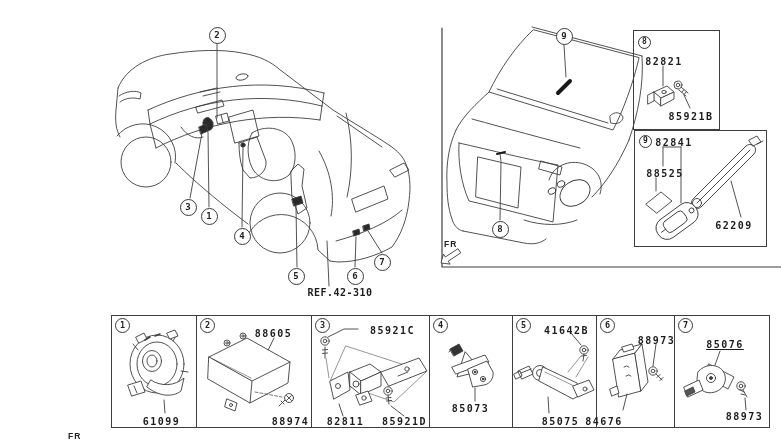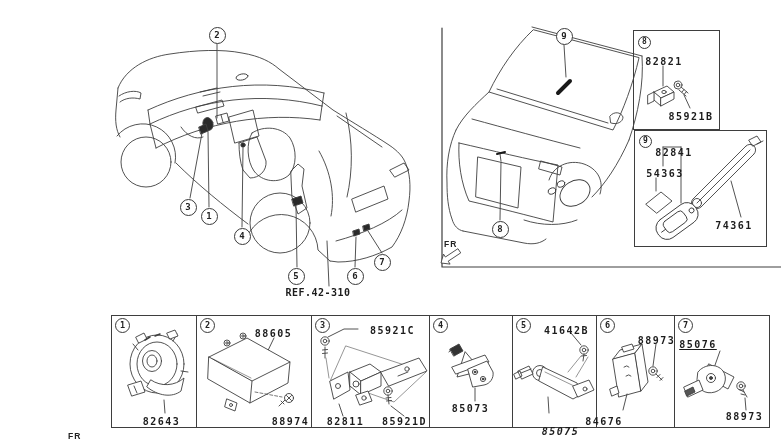--- a/index.html
+++ b/index.html
@@ -290,38 +290,38 @@
   </svg>
 
 
   <div class="callout co-lg" style="left:208.5px;top:26.5px;">2</div>
   <div class="callout co-lg" style="left:179.5px;top:198.5px;">3</div>
   <div class="callout co-lg" style="left:200.5px;top:207.5px;">1</div>
   <div class="callout co-lg" style="left:233.5px;top:227.5px;">4</div>
   <div class="callout co-lg" style="left:287.5px;top:267.5px;">5</div>
   <div class="callout co-lg" style="left:346.5px;top:267.5px;">6</div>
   <div class="callout co-lg" style="left:373.5px;top:253.5px;">7</div>
-  <div class="ref-label" style="left:318px;top:287px;">REF.42-310</div>
+  <div class="ref-label" style="left:340px;top:287px;">REF.42-310</div>
   <div class="fr-label" style="left:68px;top:431px;">FR</div>
 
   <div class="callout co-lg" style="left:555.5px;top:27.5px;">9</div>
   <div class="callout co-lg" style="left:491.5px;top:220.5px;">8</div>
   <div class="fr-label" style="left:444px;top:239px;">FR</div>
 
   <div class="frame" style="left:633px;top:30px;width:87px;height:100px;">
     <div class="callout co-sm" style="left:4px;top:5px;">8</div>
     <span class="plabel boxlbl" style="left:30px;top:25px;">82821</span>
     <span class="plabel boxlbl" style="left:57px;top:80px;text-align:right;">85921B</span>
   </div>
 
   <div class="frame" style="left:634px;top:130px;width:133px;height:117px;">
     <div class="callout co-sm" style="left:4px;top:4px;">9</div>
-    <span class="plabel boxlbl" style="left:39px;top:16px;">82841</span>
-    <span class="plabel boxlbl" style="left:30px;top:37px;">54363</span>
-    <span class="plabel boxlbl" style="left:99px;top:89px;">74361</span>
+    <span class="plabel boxlbl" style="left:39px;top:6px;">82841</span>
+    <span class="plabel boxlbl" style="left:30px;top:37px;">88525</span>
+    <span class="plabel boxlbl" style="left:99px;top:89px;">62209</span>
   </div>
 
   <div class="parts-grid">
     <div class="cell" style="width:85px;">
       <div class="callout co-md">1</div>
     </div>
     <div class="cell" style="width:115px;">
       <div class="callout co-md">2</div>
     </div>
     <div class="cell" style="width:118px;">
@@ -335,28 +335,28 @@
     </div>
     <div class="cell" style="width:78px;">
       <div class="callout co-md">6</div>
     </div>
     <div class="cell" style="flex:1;">
       <div class="callout co-md">7</div>
     </div>
   </div>
 
   <div class="grid-labels">
-    <span class="plabel" style="left:50.5px;top:101px;">82643</span>
+    <span class="plabel" style="left:50.5px;top:101px;">61099</span>
     <span class="plabel" style="left:162.5px;top:12.5px;">88605</span>
     <span class="plabel" style="left:179.5px;top:101px;">88974</span>
     <span class="plabel" style="left:265.5px;top:9.5px;padding-left:32px;">85921C</span>
     <span class="plabel" style="left:234.5px;top:101px;text-align:center;">82811</span>
     <span class="plabel" style="left:293.5px;top:101px;">85921D</span>
     <span class="plabel" style="left:359.5px;top:88px;">85073</span>
     <span class="plabel" style="left:455.5px;top:9.5px;">41642B</span>
-    <span class="plabel" style="left:449.5px;top:111px;font-style:italic;">85075</span>
+    <span class="plabel" style="left:449.5px;top:101px;">85075</span>
     <span class="plabel" style="left:545.5px;top:19.5px;">88973</span>
     <span class="plabel" style="left:493px;top:101px;">84676</span>
-    <span class="plabel" style="left:587px;top:23.5px;text-decoration:underline;">85076</span>
+    <span class="plabel" style="left:614px;top:23.5px;text-decoration:underline;">85076</span>
     <span class="plabel" style="left:633.5px;top:95.5px;">88973</span>
   </div>
 
 </div>
 
 </body></html>

